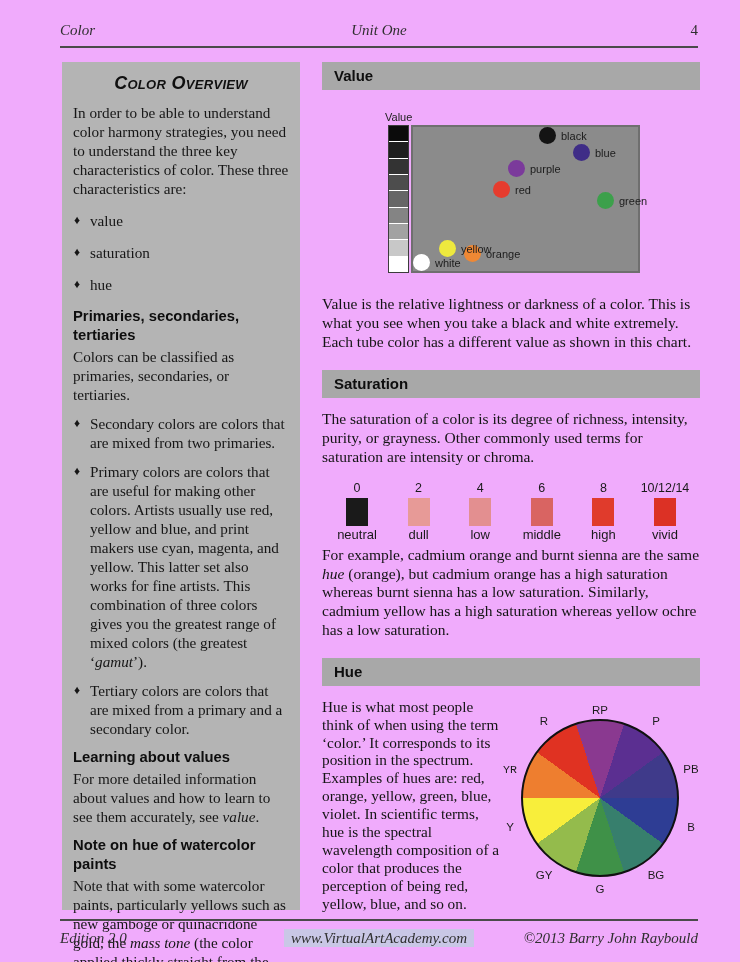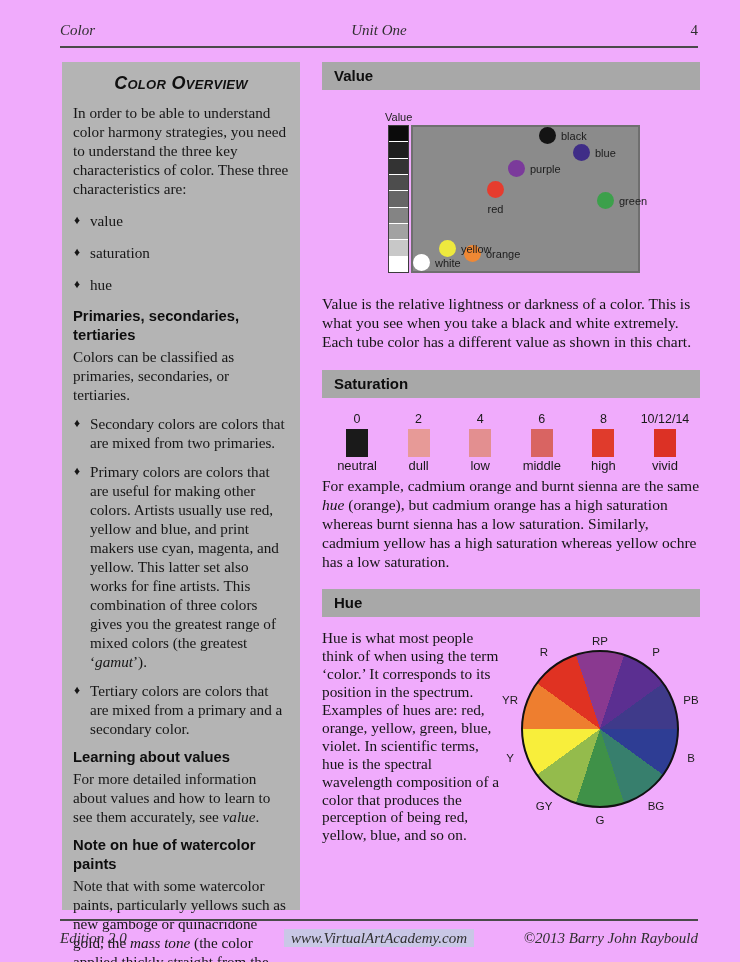--- a/index.html
+++ b/index.html
@@ -133,21 +133,21 @@
           <span class="vlabel">black</span>
         </div>
         <div class="vpoint" style="left:160px; top:17px;">
           <span class="vdot" style="background: rgb(63, 45, 135);"></span>
           <span class="vlabel">blue</span>
         </div>
         <div class="vpoint" style="left:95px; top:33px;">
           <span class="vdot" style="background: rgb(123, 58, 155);"></span>
           <span class="vlabel">purple</span>
         </div>
-        <div class="vpoint" style="left:74px; top:54px;flex-direction:column;">
+        <div class="vpoint" style="left:80px; top:54px;">
           <span class="vdot" style="background: rgb(230, 60, 46);"></span>
           <span class="vlabel">red</span>
         </div>
         <div class="vpoint" style="left:184px; top:65px;">
           <span class="vdot" style="background: rgb(60, 160, 75);"></span>
           <span class="vlabel">green</span>
         </div>
         <div class="vpoint" style="left:51px; top:82px;margin-top:36px;">
           <span class="vdot" style="background: rgb(239, 136, 52);"></span>
           <span class="vlabel">orange</span>
@@ -159,20 +159,21 @@
         <div class="vpoint" style="left:0; top:127px;">
           <span class="vdot" style="background: rgb(255, 255, 255);"></span>
           <span class="vlabel">white</span>
         </div>
       </div>
     </div>
 
     <p class="rc-p mt18">Value is the relative lightness or darkness of a color. This is what you see when you take a black and white extremely. Each tube color has a different value as shown in this chart.</p>
 
     <div class="bar mt19">Saturation</div>
+    <p class="rc-p mt12">The saturation of a color is its degree of richness, intensity, purity, or grayness. Other commonly used terms for saturation are intensity or chroma.</p>
 
     <div class="sat-scale">
       <div class="sat-col">
         <span class="sat-num">0</span>
         <span class="sat-swatch" style="background: rgb(26, 26, 26);"></span>
         <span class="sat-label">neutral</span>
       </div>
       <div class="sat-col">
         <span class="sat-num">2</span>
         <span class="sat-swatch" style="background: rgb(231, 154, 151);"></span>
@@ -209,21 +210,21 @@
       <div class="wheel-wrap">
         <div class="wheel" style="background: conic-gradient(from -18deg, rgb(138, 57, 144) 0deg, rgb(138, 57, 144) 36deg, rgb(91, 47, 145) 36deg, rgb(91, 47, 145) 72deg, rgb(63, 58, 138) 72deg, rgb(63, 58, 138) 108deg, rgb(46, 61, 148) 108deg, rgb(46, 61, 148) 144deg, rgb(55, 127, 109) 144deg, rgb(55, 127, 109) 180deg, rgb(63, 145, 72) 180deg, rgb(63, 145, 72) 216deg, rgb(148, 187, 76) 216deg, rgb(148, 187, 76) 252deg, rgb(248, 238, 59) 252deg, rgb(248, 238, 59) 288deg, rgb(238, 126, 47) 288deg, rgb(238, 126, 47) 324deg, rgb(224, 50, 34) 324deg, rgb(224, 50, 34) 360deg);"></div>
         <span class="wlabel" style="left:96px;  top:12px;">RP</span>
         <span class="wlabel" style="left:152px; top:23px;">P</span>
         <span class="wlabel" style="left:187px; top:71px;">PB</span>
         <span class="wlabel" style="left:187px; top:129px;">B</span>
         <span class="wlabel" style="left:152px; top:177px;">BG</span>
         <span class="wlabel" style="left:96px;  top:191px;">G</span>
         <span class="wlabel" style="left:40px;  top:177px;">GY</span>
         <span class="wlabel" style="left:6px;   top:129px;">Y</span>
-        <span class="wlabel" style="left:6px;   top:71px;">YR</span>
+        <span class="wlabel" style="left:6px;   top:71px;font-family:Liberation Mono, monospace;">YR</span>
         <span class="wlabel" style="left:40px;  top:23px;">R</span>
       </div>
     </div>
   </div>
 
   <div class="rule-bottom"></div>
   <div class="runfoot">
     <span class="fl">Edition 2.0</span>
     <span class="fc"><span>www.VirtualArtAcademy.com</span></span>
     <span class="fr">©2013 Barry John Raybould</span>

